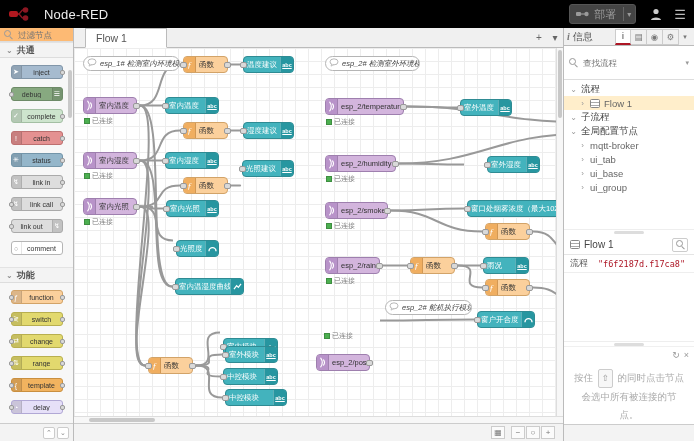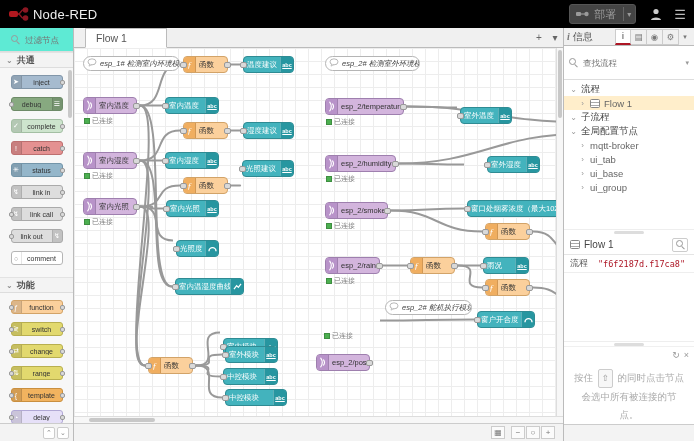--- a/index.html
+++ b/index.html
@@ -1,37 +1,37 @@
 <!DOCTYPE html>
 <html><head>
 <meta charset="utf-8">
 <style>
   html,body{margin:0;padding:0;background:#888;}
   *{box-sizing:border-box;}
   .app{position:relative;width:694px;height:441px;background:#fff;overflow:hidden;
        font-family:"Liberation Sans","DejaVu Sans",sans-serif;color:#333;}
   
   .header{height:28px;background:#000;display:flex;align-items:center;padding:0 8px;}
-  .logo{display:flex;align-items:center;gap:1px;}
+  .logo{display:flex;align-items:center;gap:12px;}
   .logo-title{color:#eee;font-size:13px;letter-spacing:.2px;}
   .hspacer{flex:1;}
   .deploy{display:flex;align-items:center;height:20px;background:#444;border:1px solid #555;
           border-radius:3px;padding:0 4px 0 6px;margin-right:14px;}
   .deploy .dlabel{color:#999;font-size:11px;margin:0 4px;}
   .deploy .dsep{width:1px;height:14px;background:#666;margin:0 3px;}
   .deploy .dcaret{color:#999;font-size:8px;}
   .huser{margin-right:12px;display:flex;align-items:center;}
   .hmenu{color:#bbb;font-size:13px;line-height:1;}
   
   .main{display:flex;height:413px;}
   .palette{width:74px;border-right:1px solid #bbb;display:flex;flex-direction:column;position:relative;background:#f7f7f7;}
   .workspace{width:489px;display:flex;flex-direction:column;background:#fff;}
   .sidebar{width:131px;border-left:1px solid #bbb;display:flex;flex-direction:column;background:#fff;}
   
-  .psearch{height:24px;background:#5eead4;border-bottom:1px solid #ddd;display:flex;align-items:center;padding:0 4px;gap:3px;justify-content:flex-end;}
+  .psearch{height:14px;background:#fdba74;border-bottom:1px solid #ddd;display:flex;align-items:center;padding:0 4px;gap:3px;}
   .psearch input{border:none;outline:none;width:46px;font-size:8.5px;color:#555;background:transparent;}
   .mag{position:relative;width:9px;height:9px;display:inline-block;flex:none;}
   .mag::before{content:'';position:absolute;left:0;top:0;width:5px;height:5px;border:1.3px solid #999;border-radius:50%;}
   .mag::after{content:'';position:absolute;left:6px;top:6px;width:3.5px;height:1.3px;background:#999;
               transform:rotate(45deg);transform-origin:0 0;}
   .pscroll{flex:1;overflow:hidden;background:#f7f7f7;position:relative;}
   .pcat{height:16px;background:#f3f3f3;border-top:1px solid #e3e3e3;border-bottom:1px solid #ddd;
         display:flex;align-items:center;gap:4px;padding-left:6px;font-size:9px;font-weight:bold;color:#555;}
   .pchev{color:#888;font-size:8px;}
   .pitems{padding:7px 0 4px;}
@@ -460,21 +460,21 @@
                     <path d="M2 1 q3.5 5 0 10 M5.2 3 q2.2 3 0 6" fill="none" stroke="#fff" stroke-width="1.3" stroke-linecap="round"></path>
                   </svg>
                 </span>
                 <span class="port out"></span>
                 <span class="lbl">esp_2/temperature</span>
               </div>
               <div class="nstatus" style="left: 252px; top: 69px;">
                 <i style="background: rgb(76, 175, 80);"></i>
                 <span>已连接</span>
               </div>
-              <div class="fnode t-ui" style="left: 386px; top: 59px; width: 52px; background: rgb(67, 179, 189); border-color: rgb(47, 139, 147);">
+              <div class="fnode t-ui" style="left: 386px; top: 51px; width: 52px; background: rgb(67, 179, 189); border-color: rgb(47, 139, 147);">
                 <span class="port in"></span>
                 <span class="lbl">室外温度</span>
                 <span class="nbadge abc" style="background: rgb(39, 150, 160);">abc</span>
               </div>
               <div class="fnode t-mqtt" style="left: 251px; top: 107px; width: 71px; background: rgb(211, 181, 221); border-color: rgb(158, 127, 174);">
                 <span class="nicon" style="background: rgb(184, 147, 201);">
                   <svg width="7" height="11" viewBox="0 0 8 12">
                     <path d="M2 1 q3.5 5 0 10 M5.2 3 q2.2 3 0 6" fill="none" stroke="#fff" stroke-width="1.3" stroke-linecap="round"></path>
                   </svg>
                 </span>

